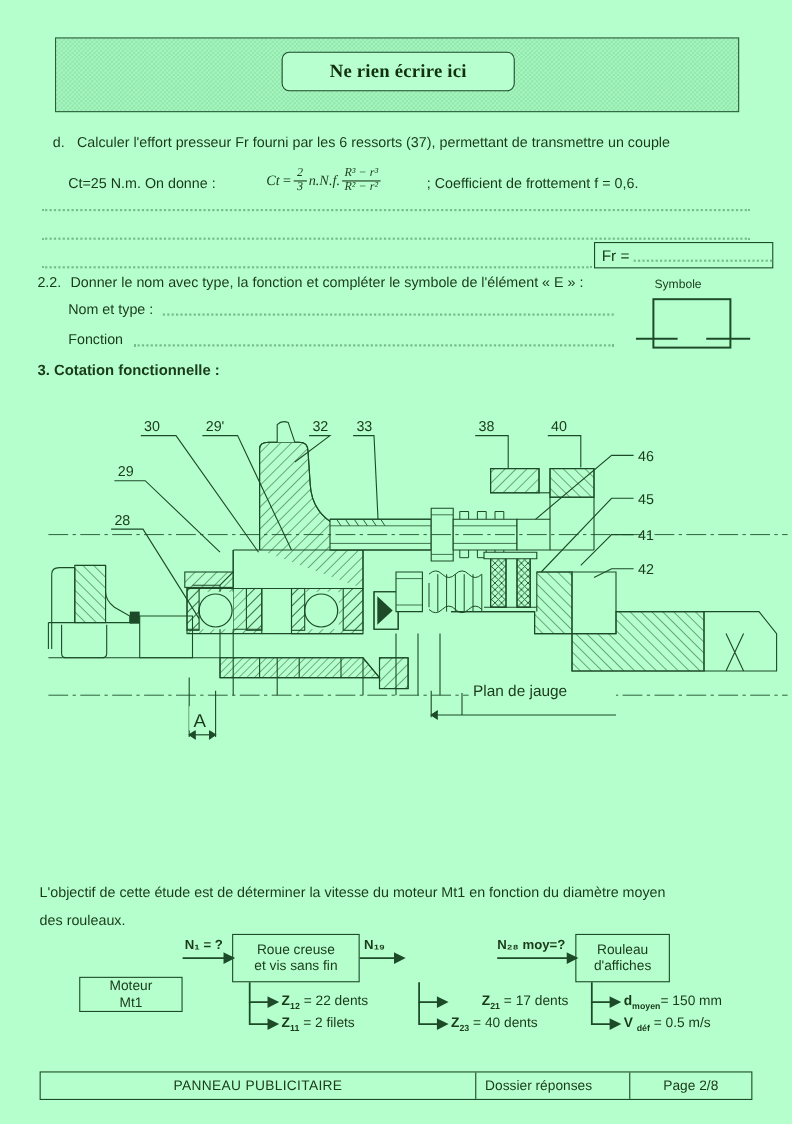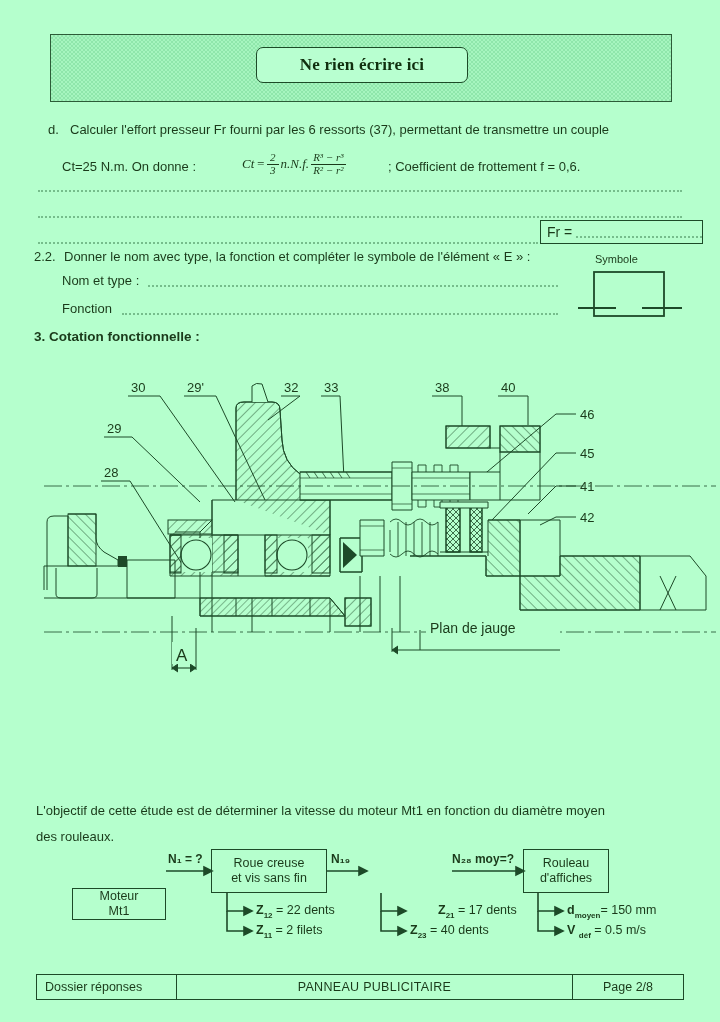--- a/index.html
+++ b/index.html
@@ -407,18 +407,18 @@
     <b>Z<sub class="sm">23</sub></b> <span>= 40 dents</span>
   </div>
   <div class="bd-param" style="left:567px; top:903px;">
     <b>d<sub class="sm">moyen</sub></b><span>= 150 mm</span>
   </div>
   <div class="bd-param" style="left:567px; top:923px;">
     <b>V <sub class="sm">déf</sub></b> <span>= 0.5 m/s</span>
   </div>
 
   <div class="footer">
+    <div class="cell c2">PANNEAU PUBLICITAIRE</div>
     <div class="cell c1">Dossier réponses</div>
-    <div class="cell c2">PANNEAU PUBLICITAIRE</div>
     <div class="cell c3">Page 2/8</div>
   </div>
 
 </div>
 
 </body></html>

